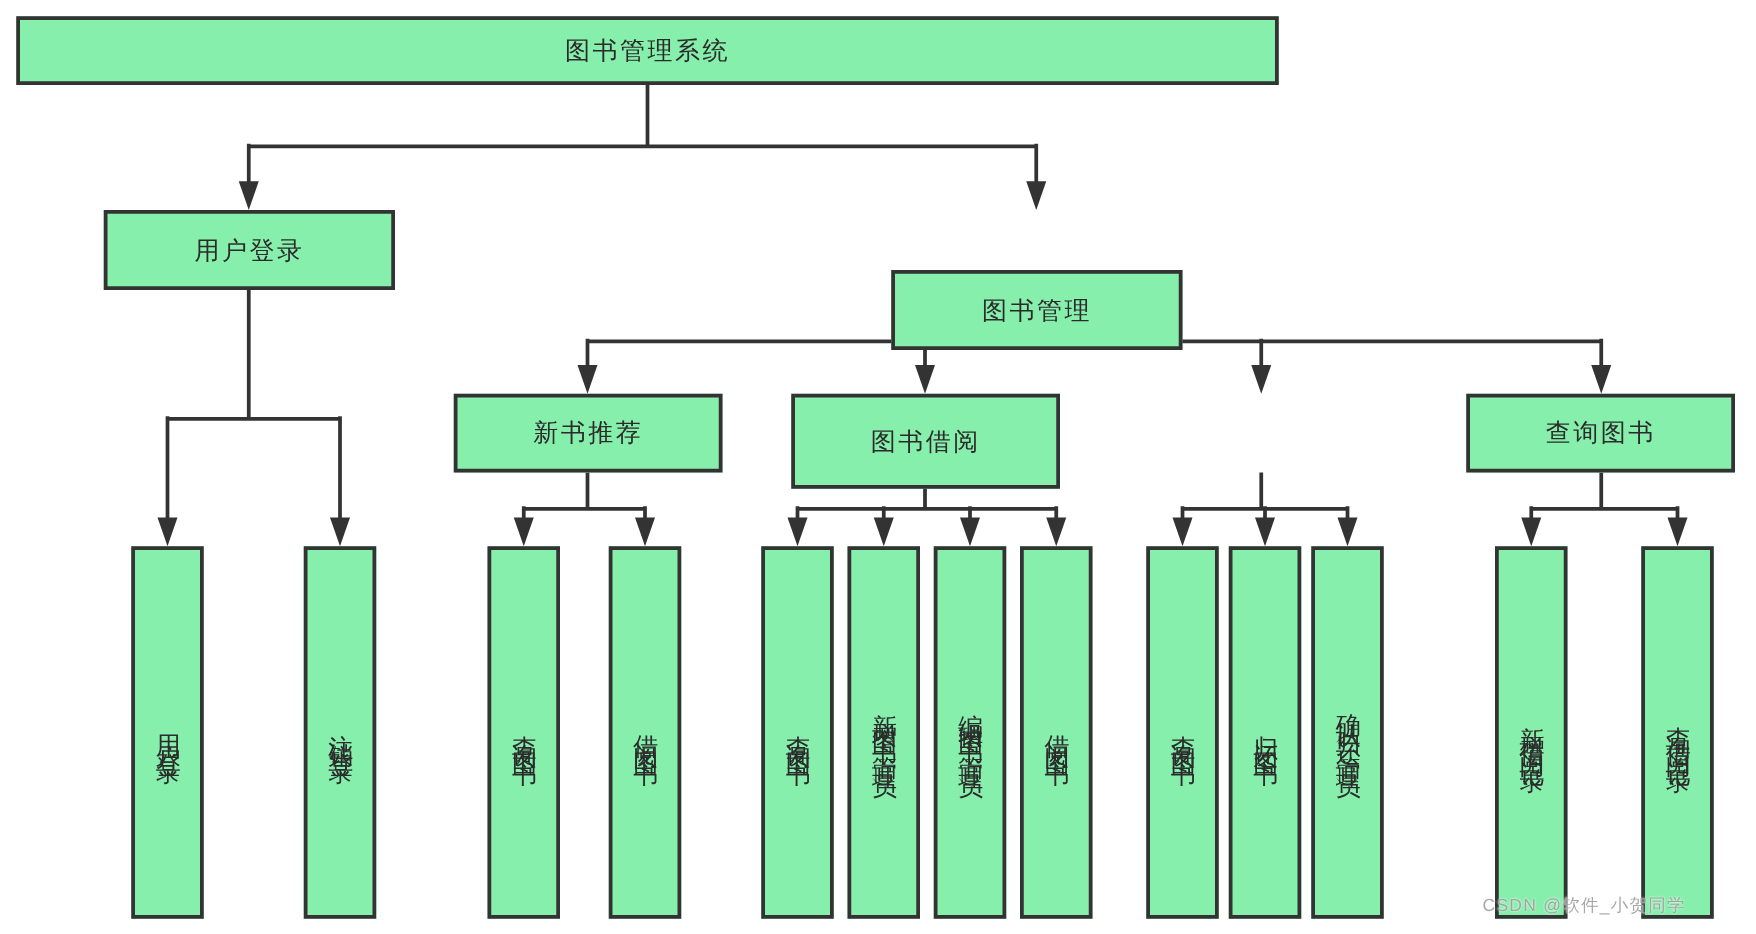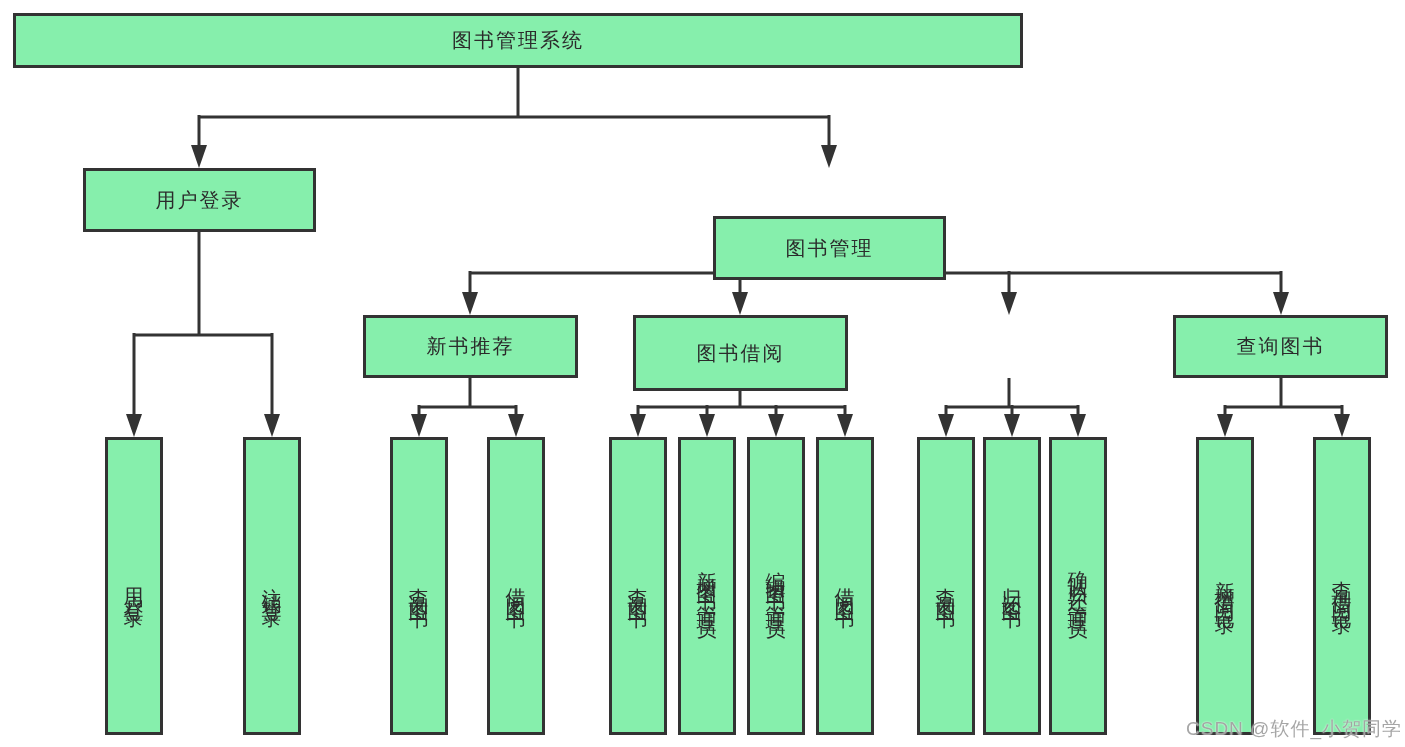--- a/index.html
+++ b/index.html
@@ -43,21 +43,21 @@
     writing-mode: vertical-rl;
     text-orientation: upright;
     letter-spacing: 7px;
     line-height: 1;
     white-space: nowrap;
   }
   .watermark {
     position: absolute;
     left: 1186px;
     top: 716px;
-    font-size: 19px;
+    font-size: 14px;
     color: rgba(158,158,158,0.92);
     letter-spacing: 1px;
     white-space: nowrap;
     z-index: 5;
     text-shadow: 0 0 2px #ffffff;
   }
 </style>
 </head>
 <body>
 

